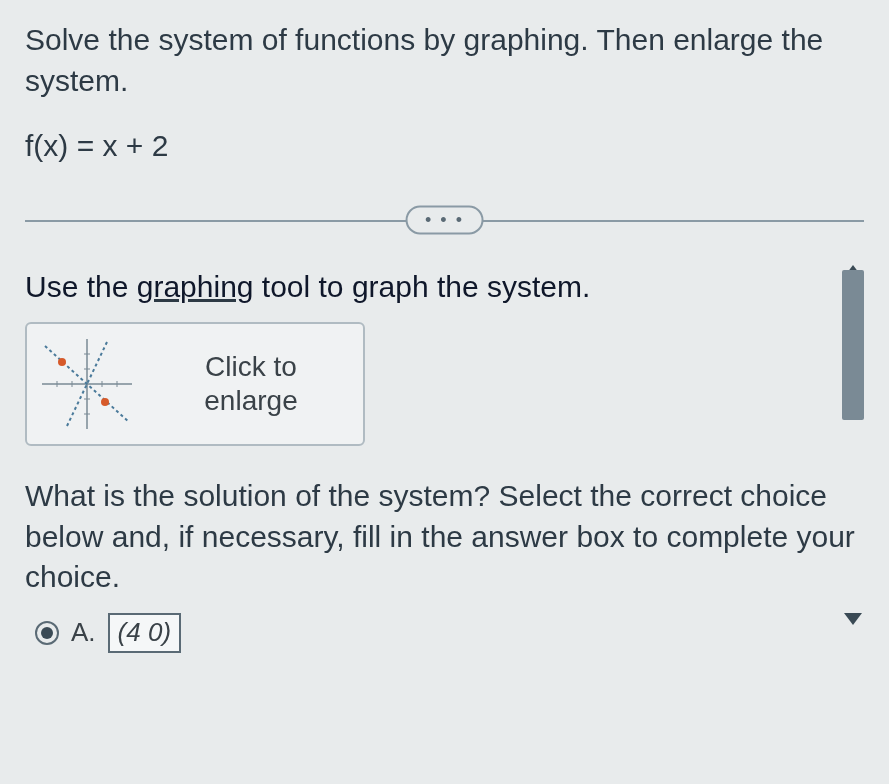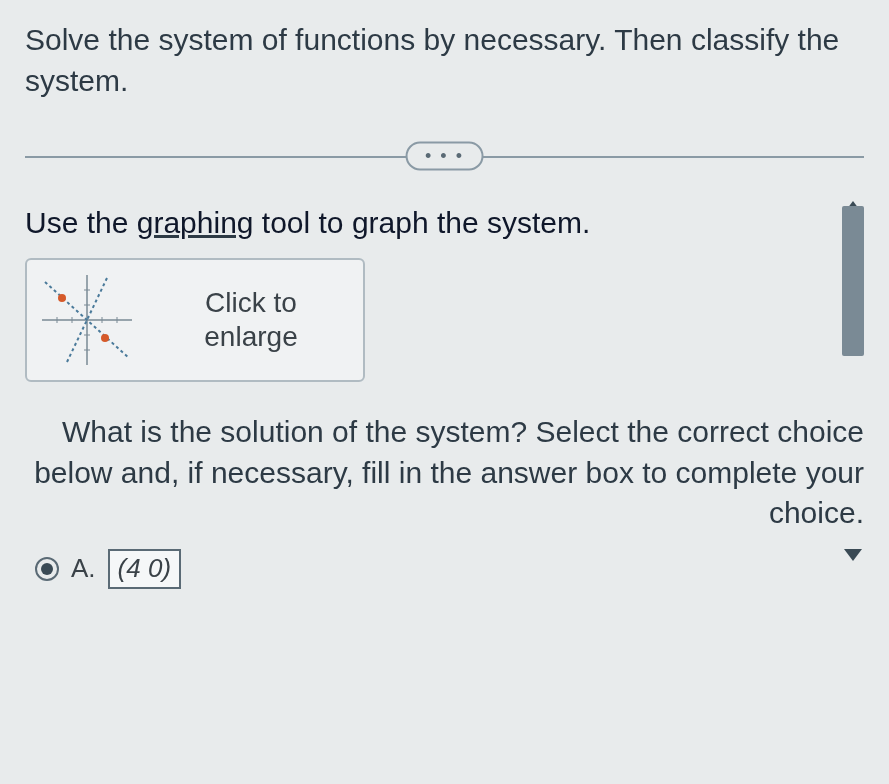--- a/index.html
+++ b/index.html
@@ -90,21 +90,20 @@
       line-height: 1.2;
       color: #3a4248;
       text-align: center;
       flex: 1;
     }
     .solution-text {
       font-size: 30px;
       line-height: 1.35;
       color: #2d3a45;
       margin-bottom: 15px;
-      text-align: right;
     }
     .answer-row {
       display: flex;
       align-items: center;
       gap: 12px;
       font-size: 26px;
       color: #3a4248;
       padding-left: 10px;
     }
     .radio-outer {
@@ -173,23 +172,24 @@
       cursor: pointer;
     }
     .partial-text {
       letter-spacing: 1px;
       color: #5a6a75;
     }
   </style>
 </head>
 <body>
 
-<div class="question-text">Solve the system of functions by necessary. Then classify the system.</div>
+<div class="question-text">Solve the system of functions by graphing. Then enlarge the system.</div>
 
 <div class="equations">
+  <div>f(x) = x + 2</div>
 </div>
 
 <div class="divider-wrap">
   <div class="divider-line"></div>
   <div class="divider-pill">• • •</div>
 </div>
 
 <div class="lower-section">
 
   <div class="instruction-text">

